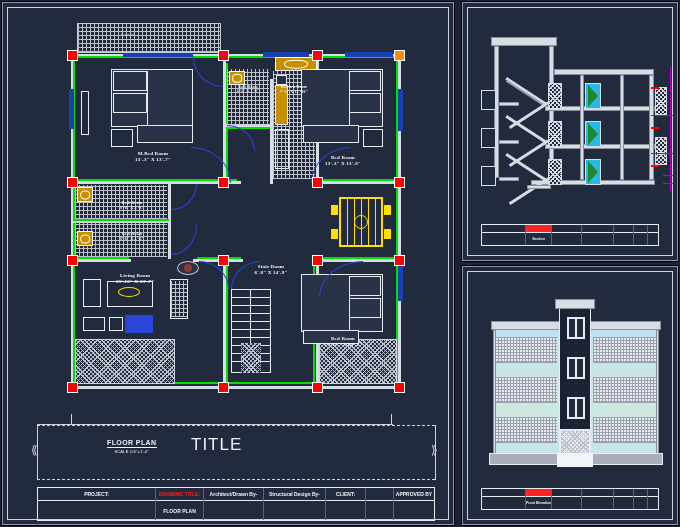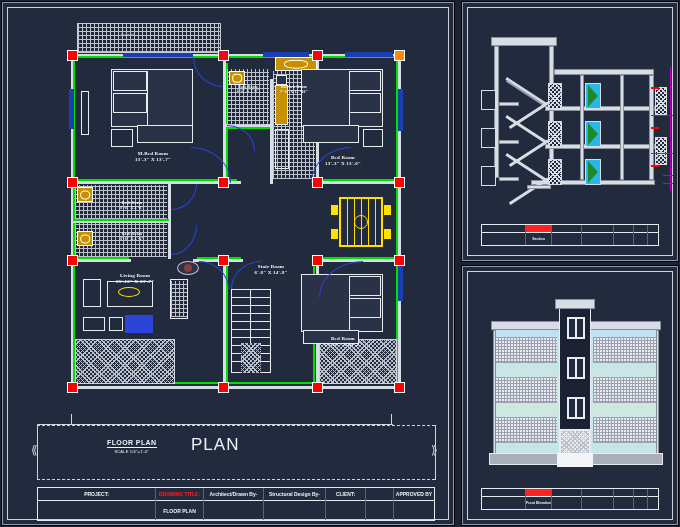--- a/index.html
+++ b/index.html
@@ -467,21 +467,21 @@
         <div class="tick" style="left:398px;"></div>
       </div>
       <div style="position:absolute;left:20px;top:432px;color:#cfd4de;font-size:12px;">⟪</div>
       <div style="position:absolute;left:420px;top:432px;color:#cfd4de;font-size:12px;">⟫</div>
 
       <div id="fp-title">
         <div class="t">FLOOR PLAN</div>
         <div class="s">SCALE 1/4"=1'-0"</div>
       </div>
 
-      <div id="road-text">PLAN</div>
+      <div id="road-text">TITLE</div>
 
       <div id="titleblock">
         <div class="tcell" style="flex:0 0 118px;">
           <div class="trow1">PROJECT:</div>
           <div class="trow2"></div>
         </div>
         <div class="tcell" style="flex:0 0 48px;">
           <div class="trow1 red-text">DRAWING TITLE:</div>
           <div class="trow2">FLOOR PLAN</div>
         </div>

